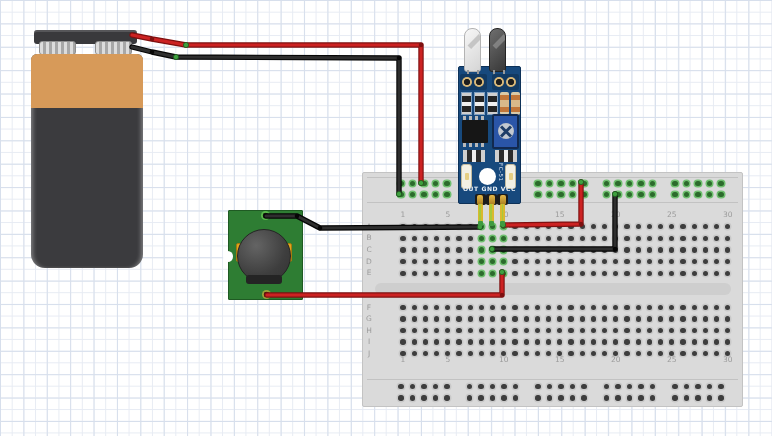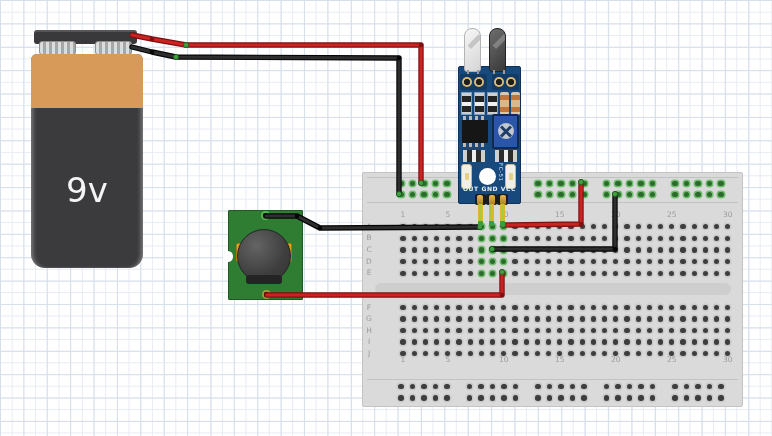--- a/index.html
+++ b/index.html
@@ -525,21 +525,20 @@
       <div class="bb-label" style="left: -4px; top: 165px; width: 20px;">I</div>
       <div class="bb-label" style="left: -4px; top: 176.5px; width: 20px;">J</div>
     </div>
 
   <div>
     <div class="bat-cap"></div>
     <div class="bat-term" style="left:39px"></div>
     <div class="bat-term" style="left:95px"></div>
     <div class="bat-body">
       <div class="bat-band"></div>
-      <div class="bat-label">9v</div>
     </div>
   </div>
 
   <div>
     <div class="bz-pcb"></div>
     <div class="bz-notch"></div>
     <div class="bz-tab" style="left:236px"></div>
     <div class="bz-tab" style="left:283px"></div>
     <div class="bz-cyl"></div>
     <div class="bz-slot"></div>

